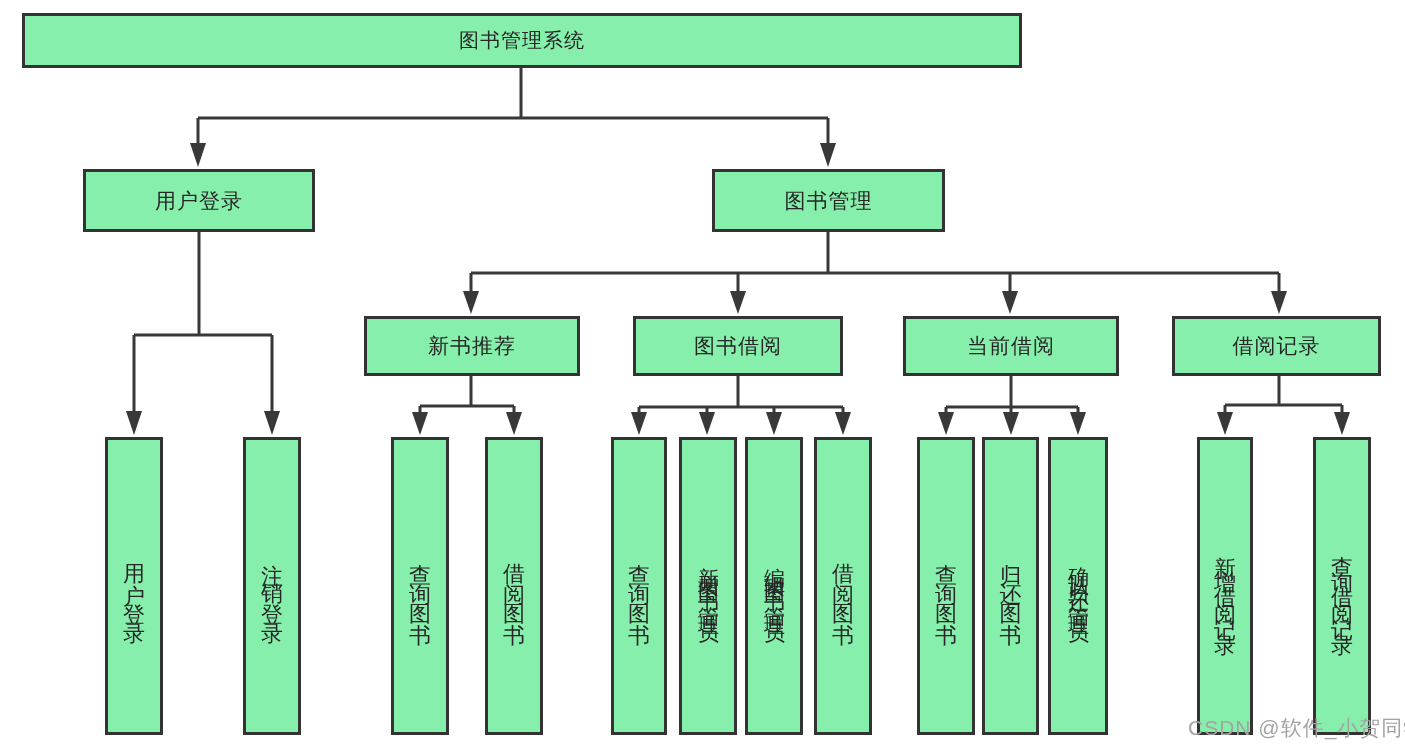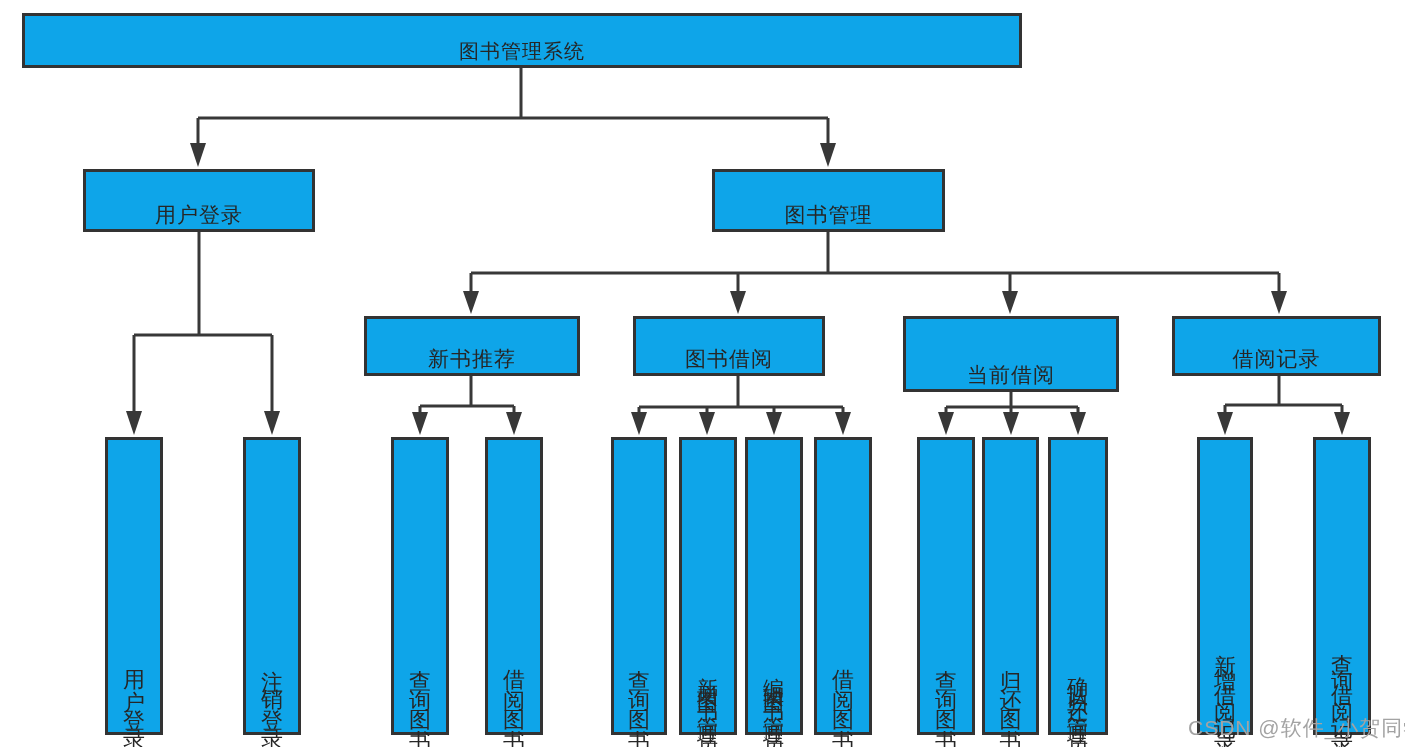--- a/index.html
+++ b/index.html
@@ -6,46 +6,47 @@
   #stage{
     position:relative;
     width:1405px;height:747px;
     background:#ffffff;
     font-family:"Liberation Sans", sans-serif;
     overflow:hidden;
   }
   #wires{position:absolute;left:0;top:0;width:1405px;height:747px;}
   .box{
     position:absolute;
-    background:#0ea5e9;
+    background:#86efac;
     border:3px solid #333333;
     box-sizing:border-box;
-    display:flex;align-items:flex-end;justify-content:center;
+    display:flex;align-items:center;justify-content:center;
     color:#262626;
+    font-family:Liberation Serif, serif;
   }
   .h-box{font-size:21px;letter-spacing:1px;}
   .root-box{font-size:20px;}
   .v-box span{
     writing-mode:vertical-rl;
     text-orientation:mixed;
     font-size:22px;
     line-height:1;
     white-space:nowrap;
   }
   .v-box.len4 span{letter-spacing:20px;}
   .v-box.len6 span{letter-spacing:16px;}
   .v-box.len9 span{letter-spacing:8px;font-size:21px;}
 
   
   #n-root{left:22px;top:13px;width:1000px;height:55px;}
   #n-user-login{left:83px;top:169px;width:232px;height:63px;}
   #n-book-mgmt{left:712px;top:169px;width:233px;height:63px;}
   #n-new-book-rec{left:364px;top:316px;width:216px;height:60px;}
-  #n-book-borrow{left:633px;top:316px;width:192px;height:60px;}
-  #n-current-borrow{left:903px;top:316px;width:216px;height:76px;}
+  #n-book-borrow{left:633px;top:316px;width:210px;height:60px;}
+  #n-current-borrow{left:903px;top:316px;width:216px;height:60px;}
   #n-borrow-records{left:1172px;top:316px;width:209px;height:60px;}
 
   .leaf{top:437px;height:298px;}
   #n-leaf-user-login{left:105px;width:58px;}
   #n-leaf-logout{left:243px;width:58px;}
   #n-leaf-nb-query{left:391px;width:58px;}
   #n-leaf-nb-borrow{left:485px;width:58px;}
   #n-leaf-bb-query{left:611px;width:56px;}
   #n-leaf-bb-add{left:679px;width:58px;}
   #n-leaf-bb-edit{left:745px;width:58px;}

